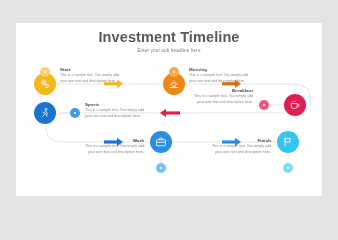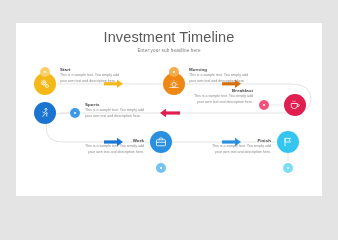--- a/index.html
+++ b/index.html
@@ -15,21 +15,21 @@
     width:306px;height:173px;
     background:#ffffff;
   }
   #stage{position:absolute;left:0;top:0;width:306px;height:173px;}
   svg.layer{position:absolute;left:0;top:0;width:306px;height:173px;overflow:visible;}
 
   .title{
     position:absolute;left:0;top:6px;width:306px;
     text-align:center;
     font-size:14.5px;
-    font-weight:400;
+    font-weight:700;
     color:#595959;
     letter-spacing:.1px;
   }
   .subtitle{
     position:absolute;left:0;top:25px;width:306px;
     text-align:center;
     font-size:4.6px;
     color:#7d7d7d;
     letter-spacing:.15px;
   }

